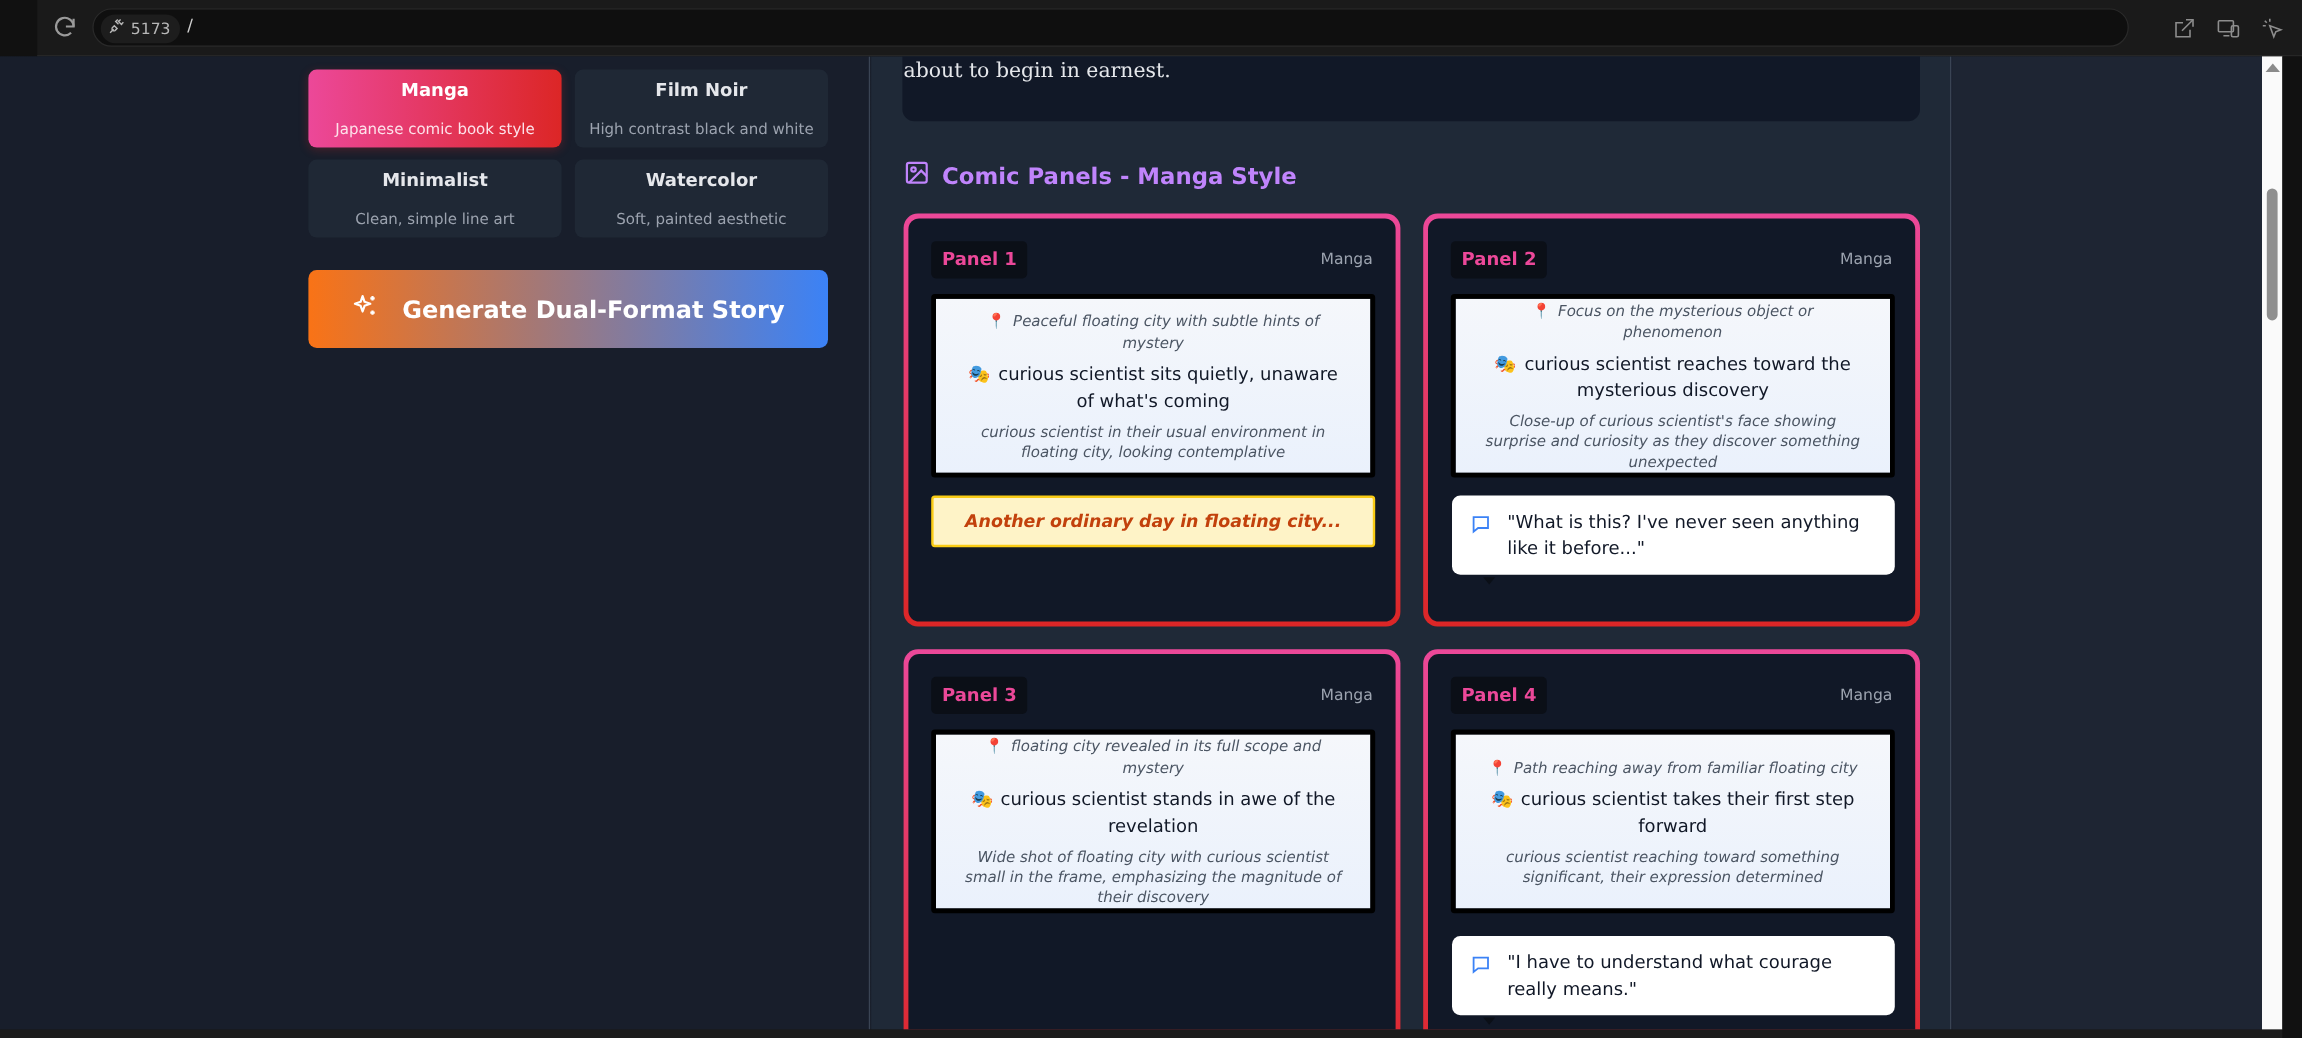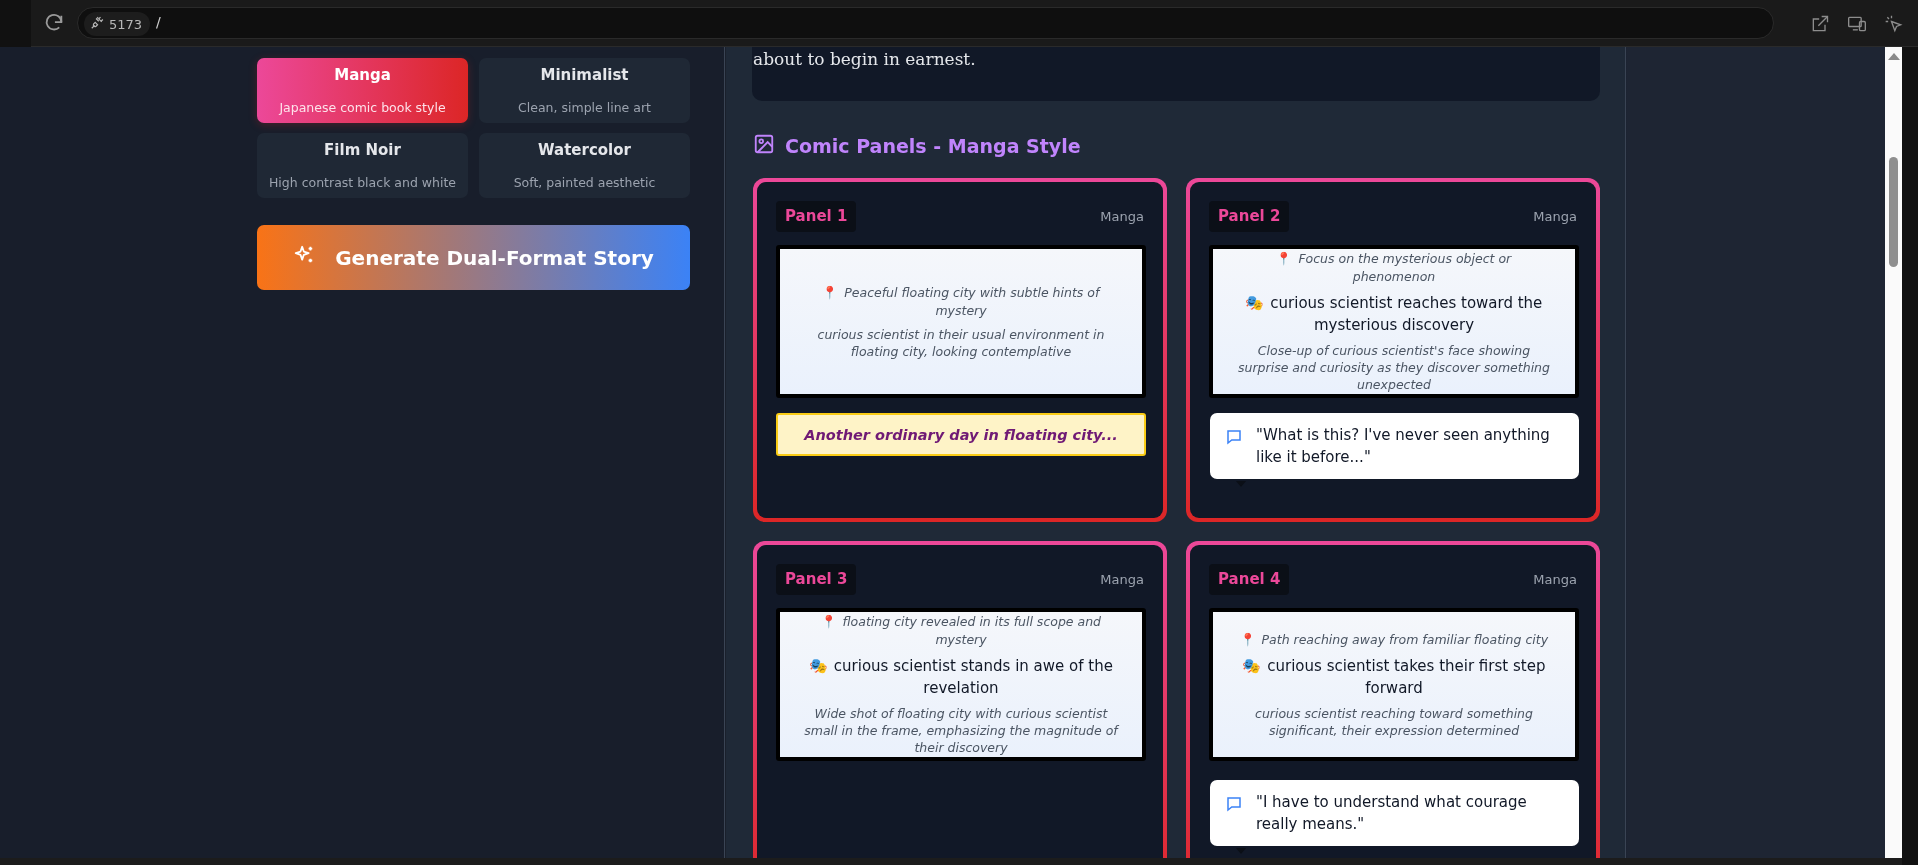--- a/index.html
+++ b/index.html
@@ -42,21 +42,21 @@
   .section-title svg { width: 22px; height: 22px; }
   .panel-frame { position: absolute; border-radius: 12px; padding: 4px; background: linear-gradient(180deg, #ec4899, #dc2626); }
   .panel-inner { width: 100%; height: 100%; background: #111827; border-radius: 9px; position: relative; }
   .panel-label { position: absolute; left: 19px; top: 19px; height: 31px; padding: 0 9px; background: #0b0f17; border-radius: 4px; color: #ec4899; font-weight: bold; font-size: 15px; line-height: 31px; }
   .panel-style { position: absolute; right: 19px; top: 27px; color: #9ca3af; font-size: 13px; }
   .scene { position: absolute; left: 19px; top: 63px; width: 370px; height: 153px; background: linear-gradient(180deg, #f5f7fb, #eaf1fc); border: 4px solid #000000; border-radius: 3px; display: flex; flex-direction: column; align-items: center; justify-content: center; padding: 0 22px; text-align: center; }
   .scene-setting { color: #4b5563; font-style: italic; font-size: 12.5px; line-height: 18px; margin-bottom: 6px; }
   .scene-action { color: #111827; font-size: 15px; line-height: 22px; margin-bottom: 6px; }
   .scene-desc { color: #4b5563; font-style: italic; font-size: 12.5px; line-height: 17px; }
   .emo { font-style: normal; margin-right: 6px; }
-  .caption { position: absolute; left: 19px; top: 231px; width: 370px; height: 43px; background: #fef3c7; border: 2px solid #facc15; border-radius: 3px; display: flex; align-items: center; justify-content: center; color: #701a75; font-style: italic; font-weight: bold; font-size: 14.5px; }
+  .caption { position: absolute; left: 19px; top: 231px; width: 370px; height: 43px; background: #fef3c7; border: 2px solid #facc15; border-radius: 3px; display: flex; align-items: center; justify-content: center; color: #c2410c; font-style: italic; font-weight: bold; font-size: 14.5px; }
   .bubble { position: absolute; left: 20px; width: 369px; background: #ffffff; border-radius: 7px; padding: 11px 16px 11px 46px; color: #111827; font-size: 15px; line-height: 22px; }
   .bubble svg { position: absolute; left: 15px; top: 15px; width: 18px; height: 18px; }
   .bubble-tail { position: absolute; left: 26px; bottom: -8px; width: 0; height: 0; border-left: 5px solid transparent; border-right: 5px solid transparent; border-top: 6px solid #0b0f17; }
 
   
   .scrollbar { position: absolute; left: 1885px; top: 47px; width: 17px; height: 811px; background: #fafafa; }
   .scroll-up { position: absolute; left: 3px; top: 6px; width: 0; height: 0; border-left: 6px solid transparent; border-right: 6px solid transparent; border-bottom: 7px solid #8a8a8a; }
   .scroll-thumb { position: absolute; left: 4px; top: 110px; width: 9px; height: 110px; background: #8f8f8f; border-radius: 5px; }
   .right-strip { position: absolute; left: 1902px; top: 47px; width: 16px; height: 818px; background: #111111; }
   .bottom-bar { position: absolute; left: 0; top: 858px; width: 1902px; height: 7px; background: #1c1c1c; }
@@ -118,26 +118,26 @@
 
 <div class="viewport">
 
   <div class="left-col">
     <div class="style-grid">
       <div class="style-btn active">
         <span class="style-name">Manga</span>
         <span class="style-desc">Japanese comic book style</span>
       </div>
       <div class="style-btn">
+        <span class="style-name">Film Noir</span>
+        <span class="style-desc">High contrast black and white</span>
+      </div>
+      <div class="style-btn">
         <span class="style-name">Minimalist</span>
         <span class="style-desc">Clean, simple line art</span>
-      </div>
-      <div class="style-btn">
-        <span class="style-name">Film Noir</span>
-        <span class="style-desc">High contrast black and white</span>
       </div>
       <div class="style-btn">
         <span class="style-name">Watercolor</span>
         <span class="style-desc">Soft, painted aesthetic</span>
       </div>
     </div>
 
     <div class="gen-btn">
       <span>
         <svg viewBox="0 0 24 24" fill="none" stroke="#ffffff" stroke-width="2" stroke-linejoin="round">
@@ -168,20 +168,21 @@
     </span>
     <span>Comic Panels - Manga Style</span>
   </div>
 
   <div class="panel-frame" style="left:753px; top:131px; width:414px; height:344px;">
     <div class="panel-inner">
       <span class="panel-label">Panel 1</span>
       <span class="panel-style">Manga</span>
       <div class="scene">
         <div class="scene-setting"><span class="emo">📍</span><span>Peaceful floating city with subtle hints of mystery</span></div>
+        <div class="scene-action"><span class="emo">🎭</span><span>curious scientist sits quietly, unaware of what's coming</span></div>
         <div class="scene-desc">curious scientist in their usual environment in floating city, looking contemplative</div>
       </div>
       <div class="caption">Another ordinary day in floating city...</div>
     </div>
   </div>
 
   <div class="panel-frame" style="left:1186px; top:131px; width:414px; height:344px;">
     <div class="panel-inner">
       <span class="panel-label">Panel 2</span>
       <span class="panel-style">Manga</span>

